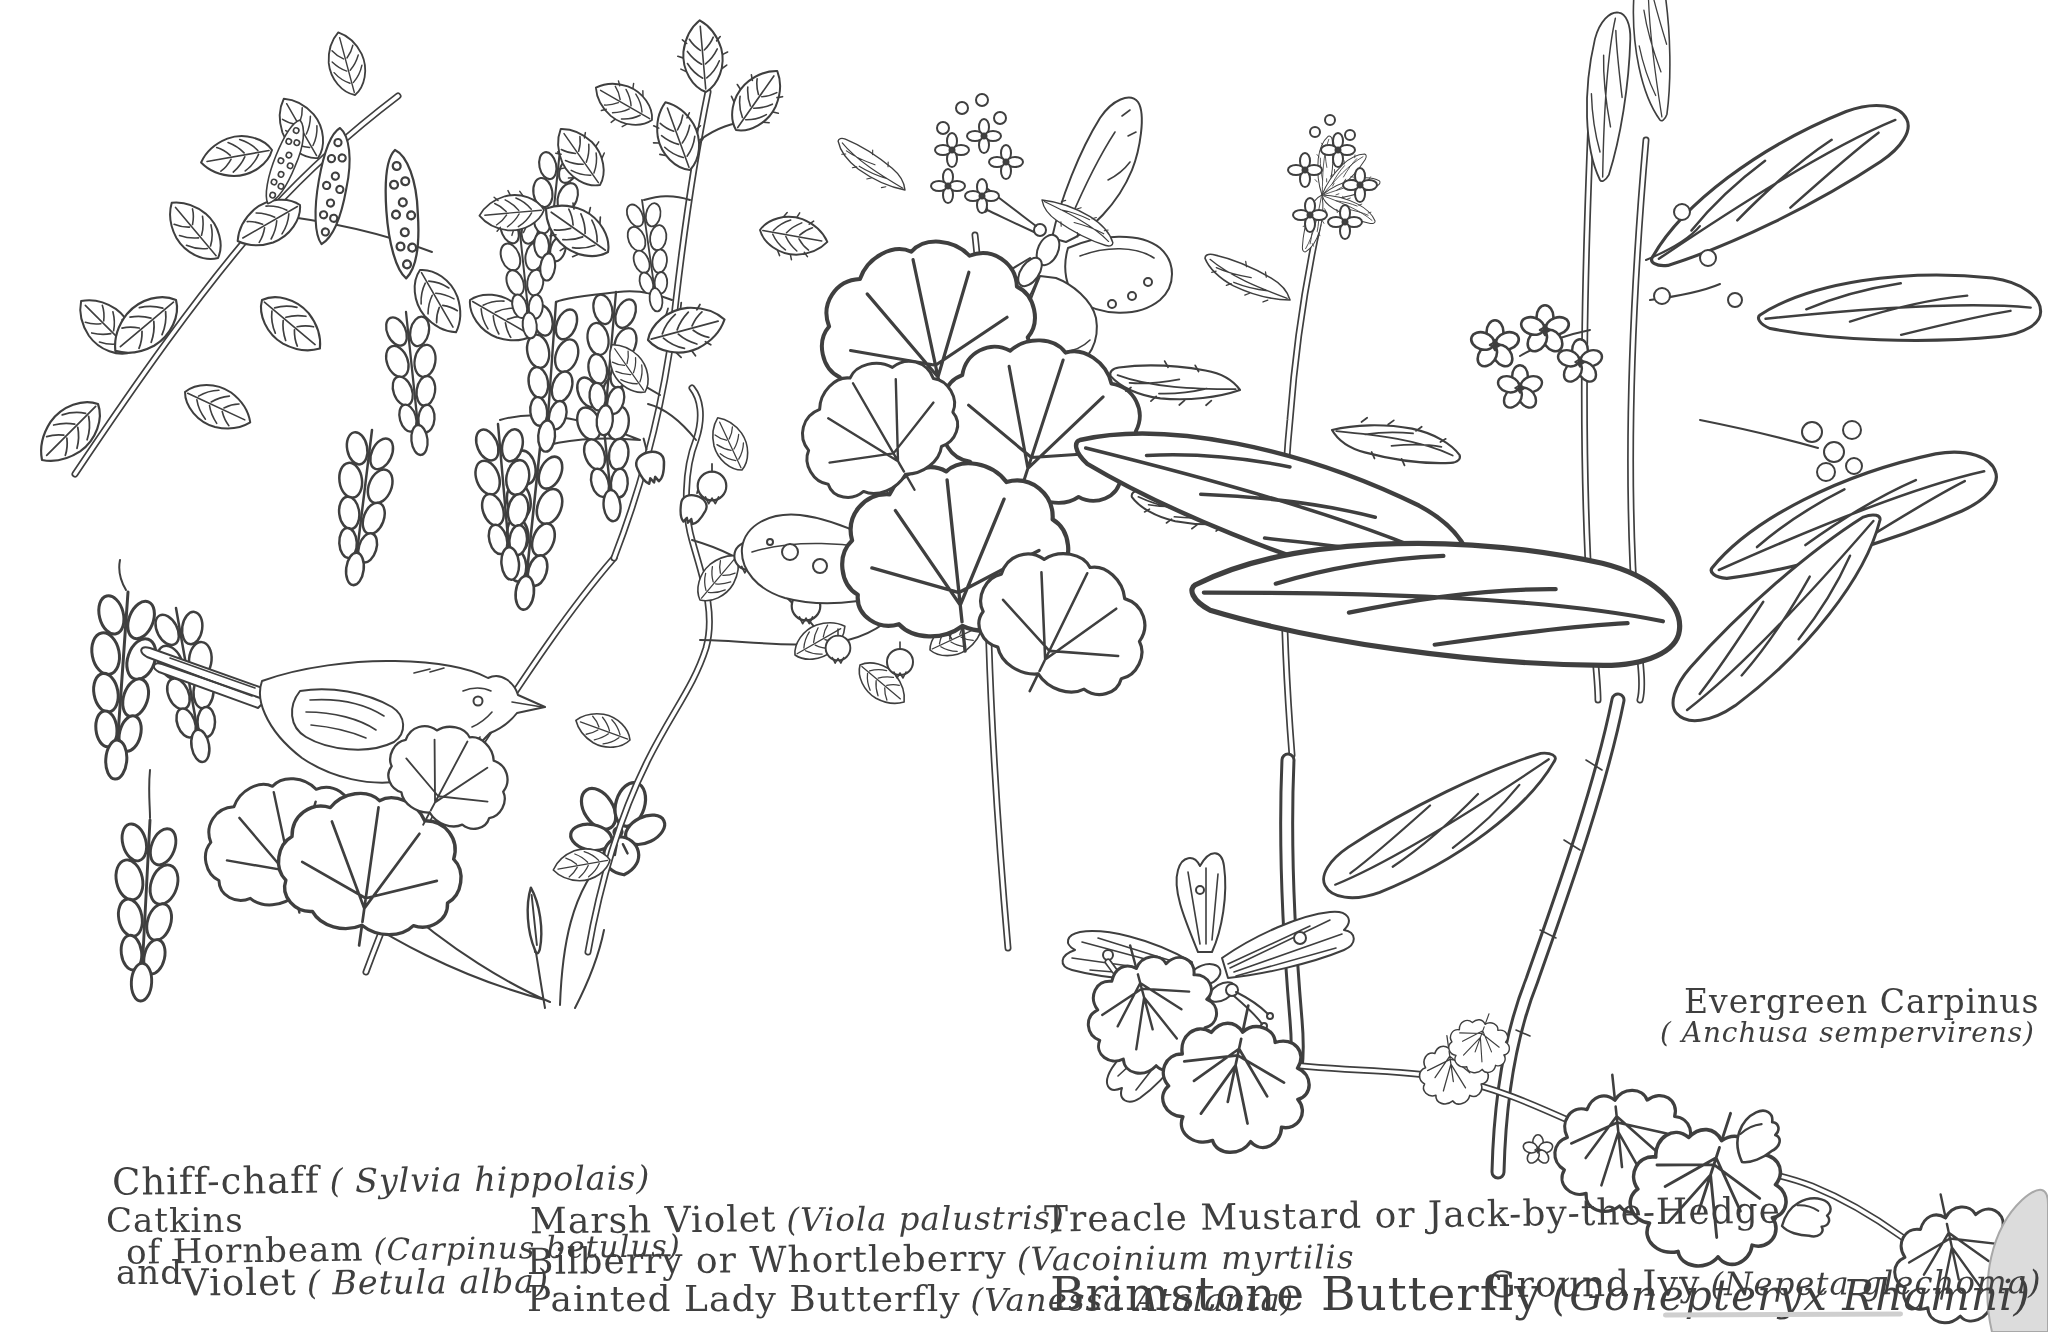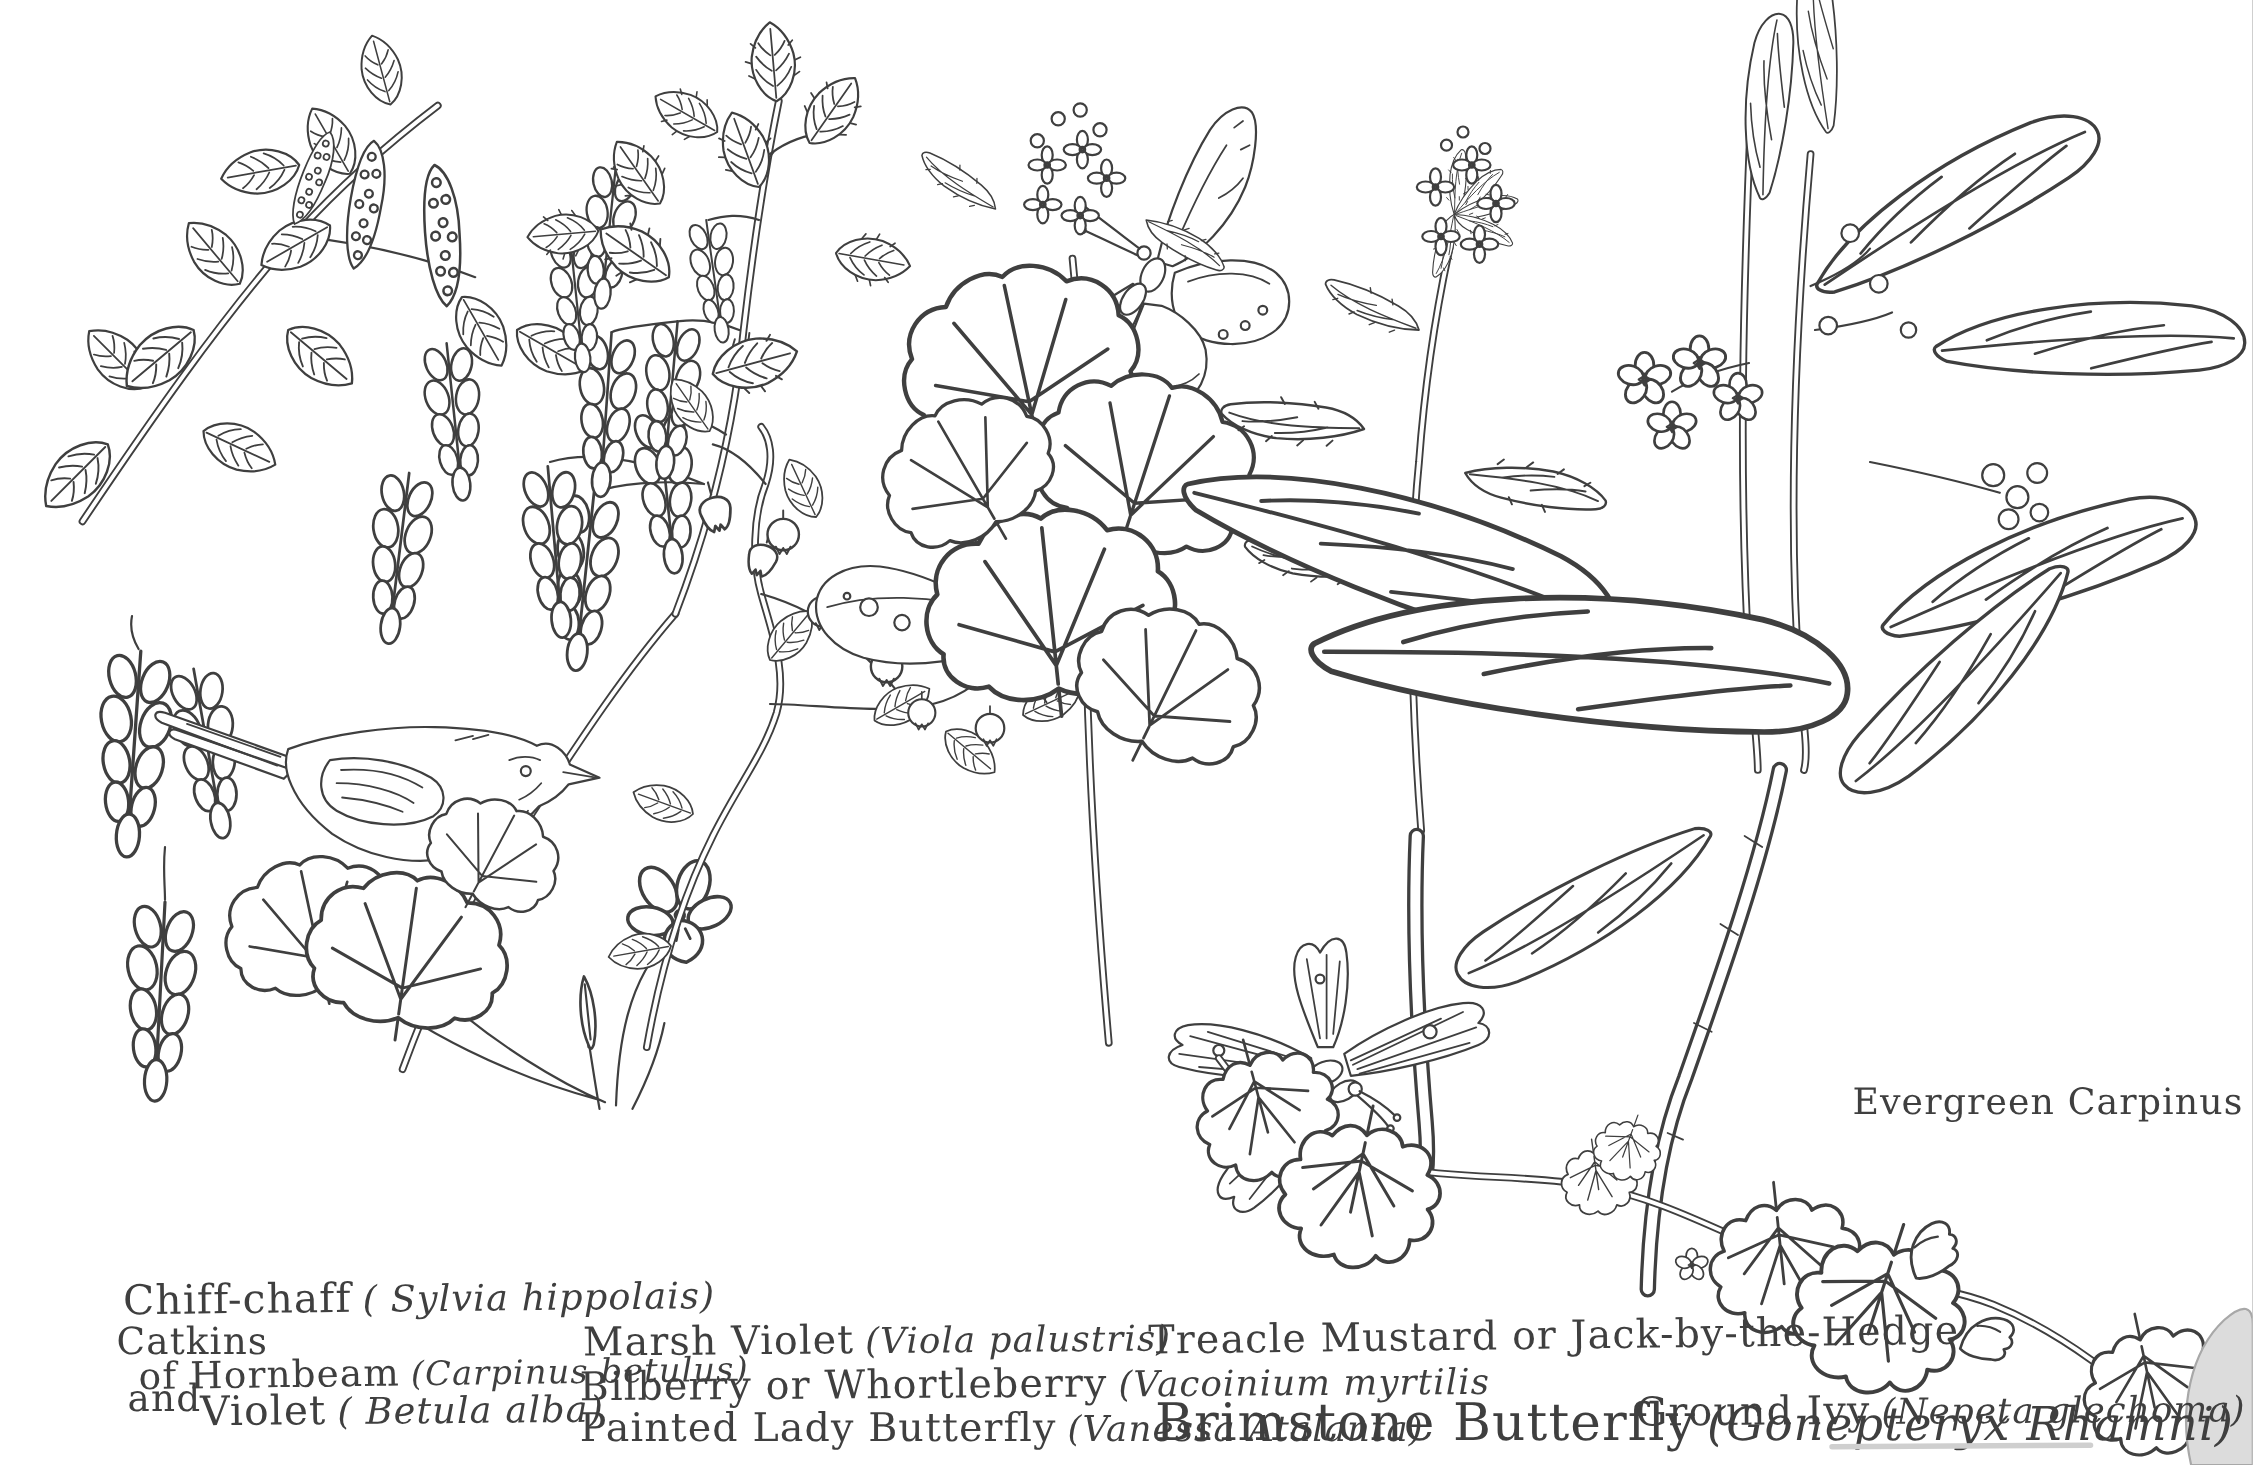--- a/index.html
+++ b/index.html
@@ -422,16 +422,19 @@
 </div>
 <div class="lbl lbl-brimstone">
   <span class="common">Brimstone Butterfly</span><span class="latin">(Gonepteryx Rhamni)</span>
 </div>
 <div class="lbl lbl-groundivy">
   <span class="common">Ground Ivy</span><span class="latin">(Nepeta glechoma)</span>
 </div>
 <div class="lbl lbl-alkanet1">
   <span class="common">Evergreen Carpinus</span>
 </div>
+<div class="lbl lbl-alkanet2">
+  <span class="latin">( Anchusa sempervirens)</span>
+</div>
 
 <div class="smudge"></div>
 
 </div>
 
 </body></html>

